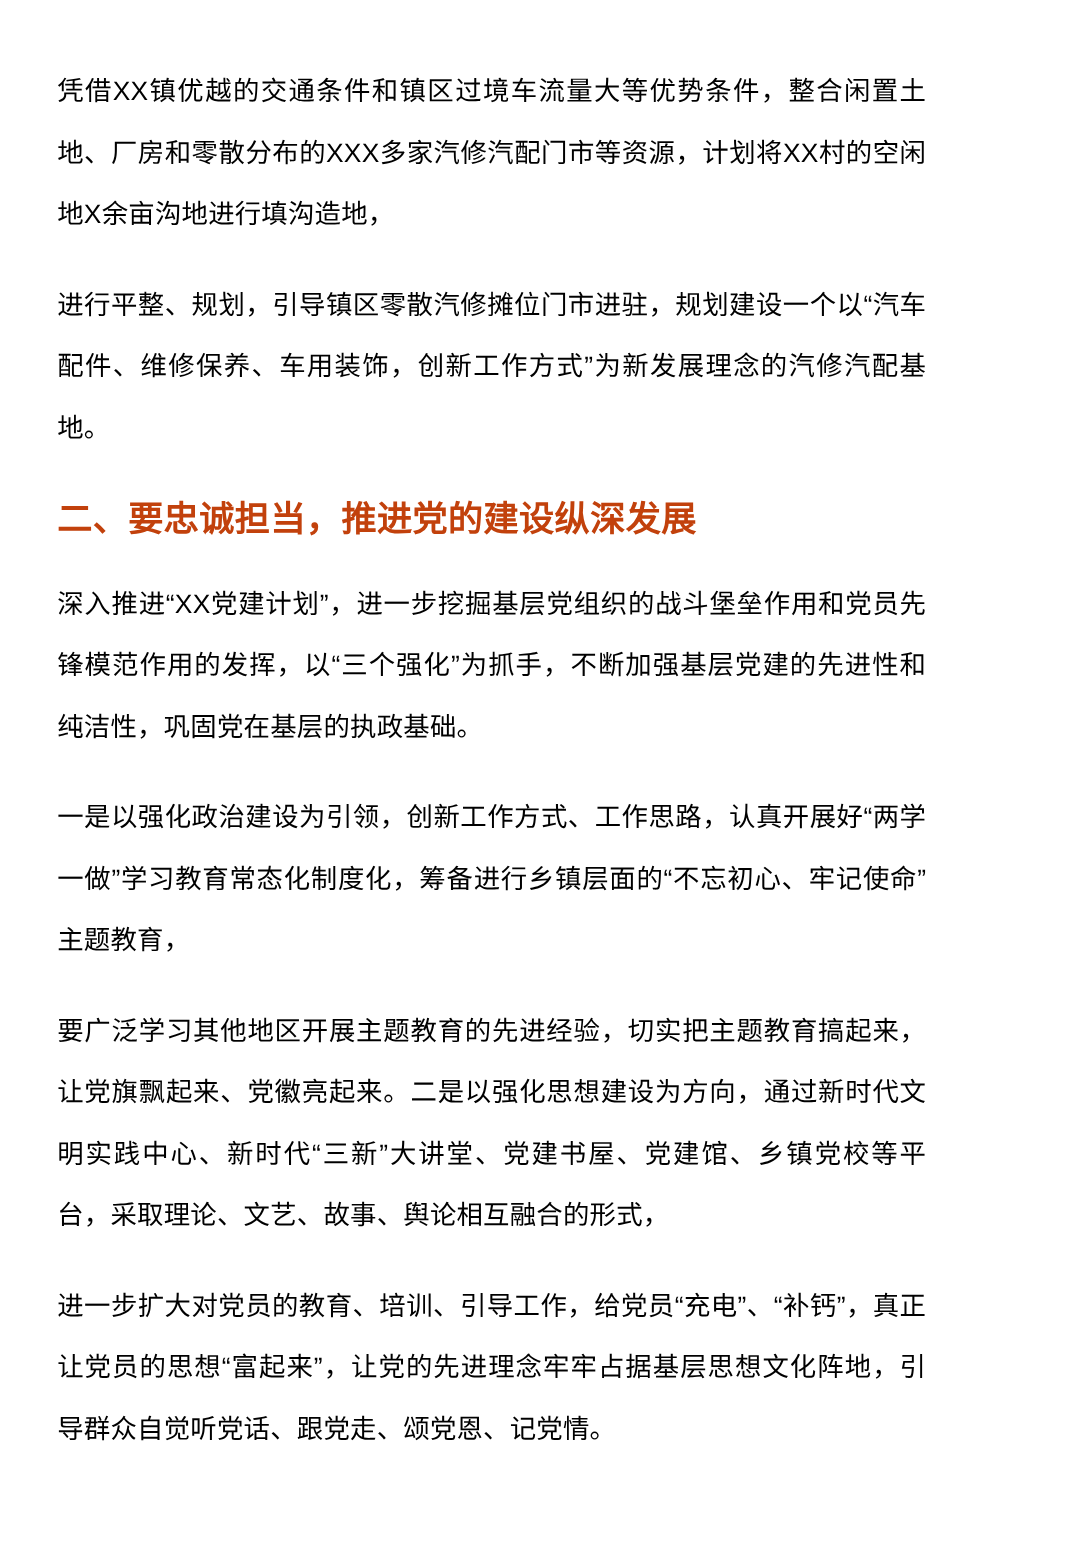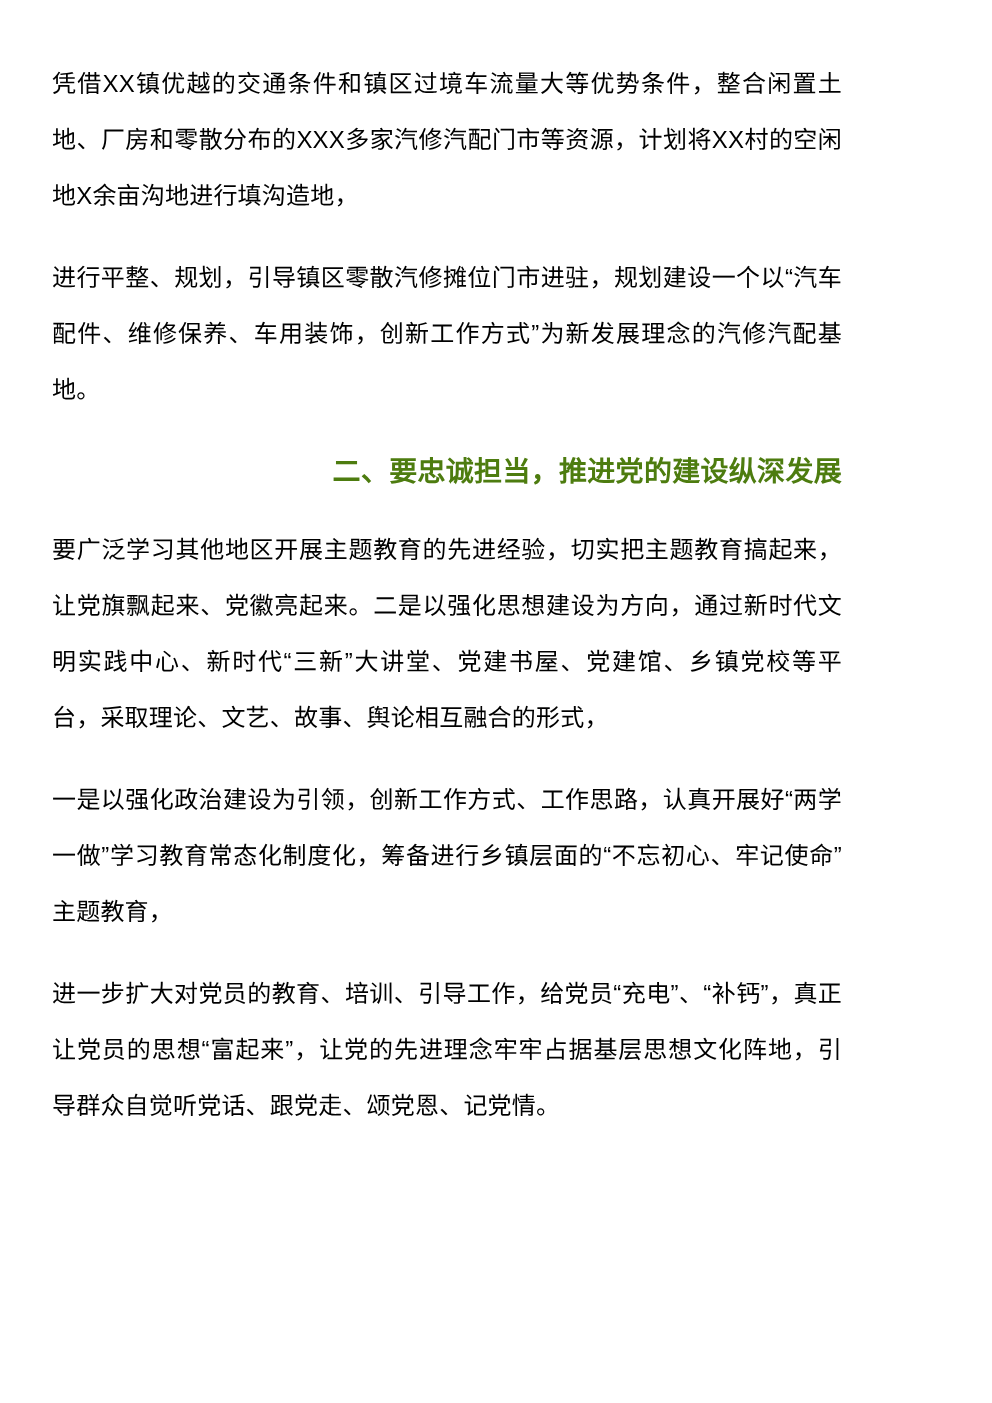--- a/index.html
+++ b/index.html
@@ -40,41 +40,42 @@
     font-weight: 400;
     color: #000000;
   }
 
   p.para:last-child {
     margin-bottom: 0;
   }
 
   h2.section-heading {
     margin: 8px 0 22px 0;
-    font-size: 28px;
+    font-size: 32px;
     line-height: 56px;
     font-weight: 700;
     letter-spacing: 0.3px;
-    color: #4d7c0f;
-    text-align: right;
+    color: #c2410c;
+    text-align: left;
   }
 </style>
 </head>
 <body>
 
 <div class="page">
   <div class="doc-body">
 
     <p class="para">凭借XX镇优越的交通条件和镇区过境车流量大等优势条件，整合闲置土地、厂房和零散分布的XXX多家汽修汽配门市等资源，计划将XX村的空闲地X余亩沟地进行填沟造地，</p>
 
     <p class="para">进行平整、规划，引导镇区零散汽修摊位门市进驻，规划建设一个以“汽车配件、维修保养、车用装饰，创新工作方式”为新发展理念的汽修汽配基地。</p>
 
     <h2 class="section-heading">二、要忠诚担当，推进党的建设纵深发展</h2>
 
+    <p class="para">深入推进“XX党建计划”，进一步挖掘基层党组织的战斗堡垒作用和党员先锋模范作用的发挥，以“三个强化”为抓手，不断加强基层党建的先进性和纯洁性，巩固党在基层的执政基础。</p>
+
+    <p class="para">一是以强化政治建设为引领，创新工作方式、工作思路，认真开展好“两学一做”学习教育常态化制度化，筹备进行乡镇层面的“不忘初心、牢记使命”主题教育，</p>
 
     <p class="para">要广泛学习其他地区开展主题教育的先进经验，切实把主题教育搞起来，让党旗飘起来、党徽亮起来。二是以强化思想建设为方向，通过新时代文明实践中心、新时代“三新”大讲堂、党建书屋、党建馆、乡镇党校等平台，采取理论、文艺、故事、舆论相互融合的形式，</p>
-
-    <p class="para">一是以强化政治建设为引领，创新工作方式、工作思路，认真开展好“两学一做”学习教育常态化制度化，筹备进行乡镇层面的“不忘初心、牢记使命”主题教育，</p>
 
     <p class="para">进一步扩大对党员的教育、培训、引导工作，给党员“充电”、“补钙”，真正让党员的思想“富起来”，让党的先进理念牢牢占据基层思想文化阵地，引导群众自觉听党话、跟党走、颂党恩、记党情。</p>
 
   </div>
 </div>
 
 </body></html>

